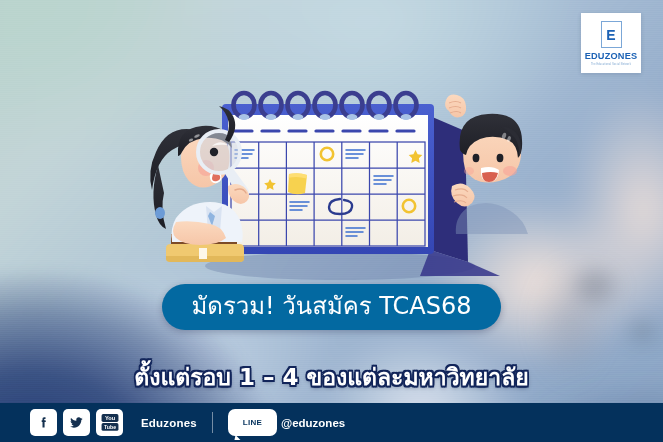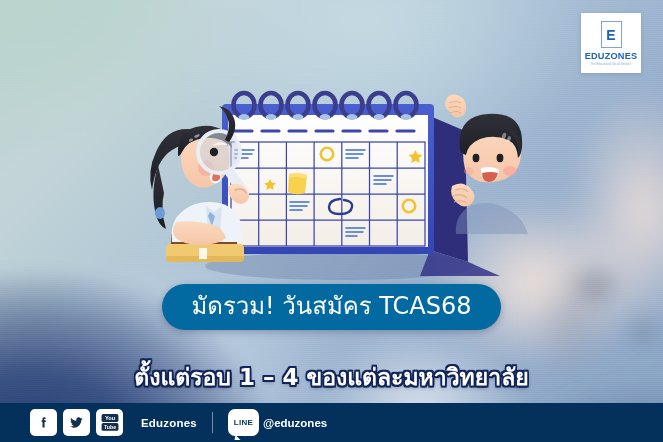--- a/index.html
+++ b/index.html
@@ -120,21 +120,21 @@
     margin-right:6px; color:#15304f; flex:none;
   }
   .foot-label {
     color:#fff; font-size:11.5px; font-weight:700; letter-spacing:.2px;
     margin-left:12px;
   }
   .foot-div {
     width:1px; height:21px; background:rgba(255,255,255,.45); margin:0 15px;
   }
   .line-badge {
-    width:31px; height:27px; background:#fff; border-radius:7px;
+    width:49px; height:27px; background:#fff; border-radius:7px;
     position:relative; display:flex; align-items:center; justify-content:center;
     flex:none;
   }
   .line-badge::after {
     content:""; position:absolute; left:7px; bottom:-4px;
     width:0; height:0; border-left:6px solid #fff;
     border-top:5px solid transparent; border-bottom:0 solid transparent;
     transform:skewX(-12deg);
   }
   .line-txt { font-size:8px; font-weight:700; color:#04315c; letter-spacing:.3px; }

